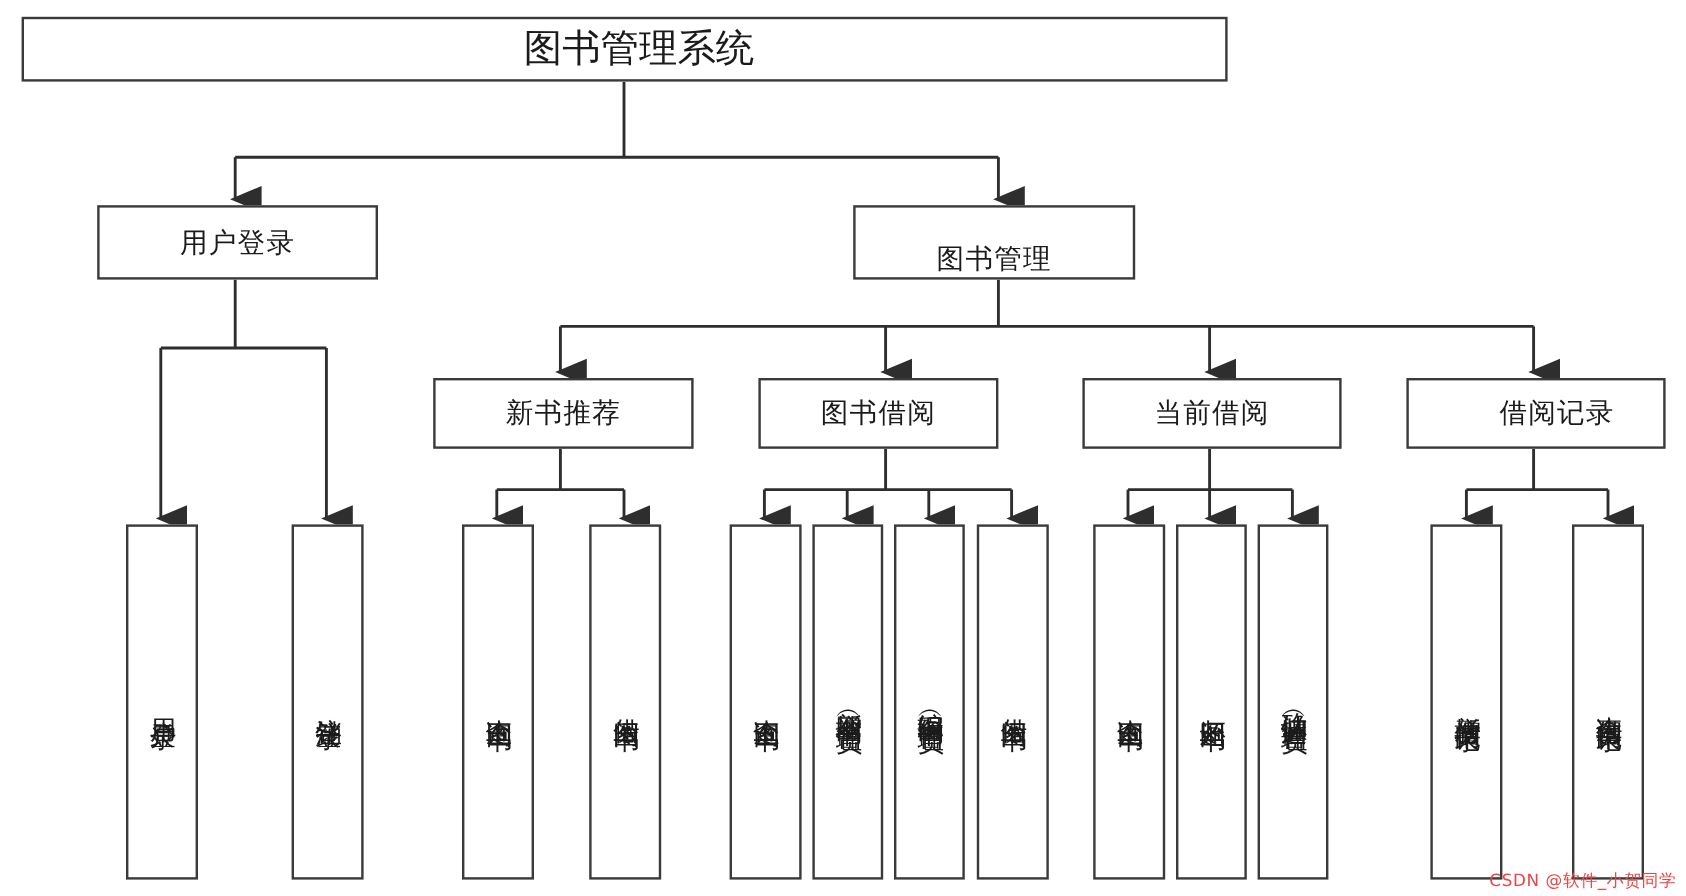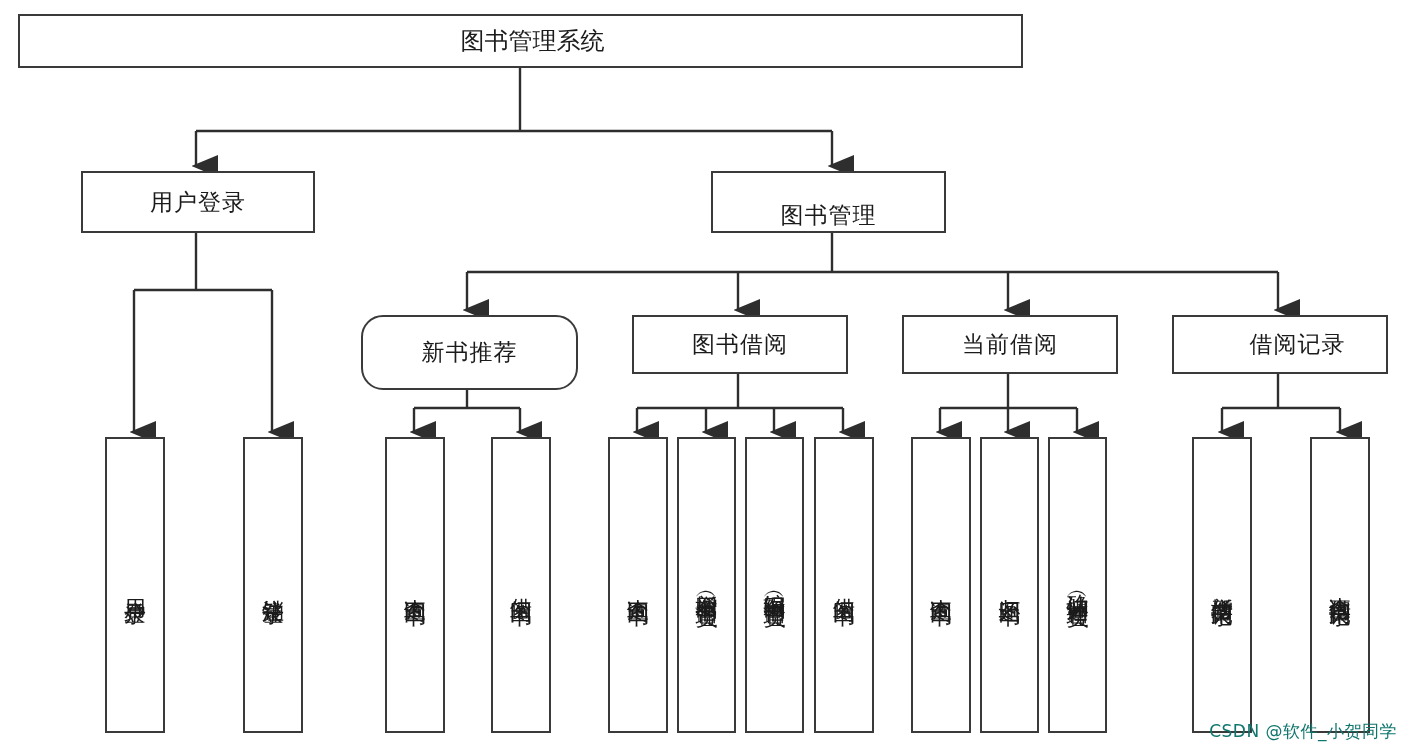--- a/index.html
+++ b/index.html
@@ -25,21 +25,21 @@
     display: flex;
     align-items: center;
     justify-content: center;
     color: #1b1b1b;
   }
   .node.h {
     font-size: 23px;
     letter-spacing: 1px;
   }
   .node.root {
-    font-size: 24px;
+    font-size: 32px;
     padding-left: 24px;
   }
   .node.v {
     writing-mode: vertical-rl;
     text-orientation: upright;
     align-items: center;
     justify-content: center;
     font-size: 22px;
     line-height: 1.18;
     letter-spacing: 2px;
@@ -64,22 +64,22 @@
     stroke-width: 2.4;
     fill: none;
   }
   .arrowhead {
     fill: #2e2e2e;
   }
   #watermark {
     position: absolute;
     right: 8px;
     bottom: 4px;
-    font-size: 17px;
-    color: #0f766e;
+    font-size: 14px;
+    color: #ef4444;
     letter-spacing: 0.5px;
     white-space: nowrap;
     user-select: none;
   }
 </style>
 </head>
 <body>
 
 <div id="canvas">
 
@@ -135,24 +135,24 @@
     <span>图书管理系统</span>
   </div>
 
   <div class="node h" style="left:81px; top:171px; width:234px; height:62px;">
     <span>用户登录</span>
   </div>
   <div class="node h" style="left:711px; top:171px; width:235px; height:62px;align-items:flex-end;">
     <span>图书管理</span>
   </div>
 
-  <div class="node h" style="left:361px; top:315px; width:217px; height:75px;border-radius:22px;">
+  <div class="node h" style="left:361px; top:315px; width:217px; height:59px;">
     <span>新书推荐</span>
   </div>
-  <div class="node h" style="left:632px; top:315px; width:216px; height:59px;">
+  <div class="node h" style="left:632px; top:315px; width:200px; height:59px;">
     <span>图书借阅</span>
   </div>
   <div class="node h" style="left:902px; top:315px; width:216px; height:59px;font-family:Liberation Mono, monospace;">
     <span>当前借阅</span>
   </div>
   <div class="node h" style="left:1172px; top:315px; width:216px; height:59px;padding-left:35px;">
     <span>借阅记录</span>
   </div>
 
   <div class="node v" style="left:105px; top:437px; width:60px; height:296px;">

